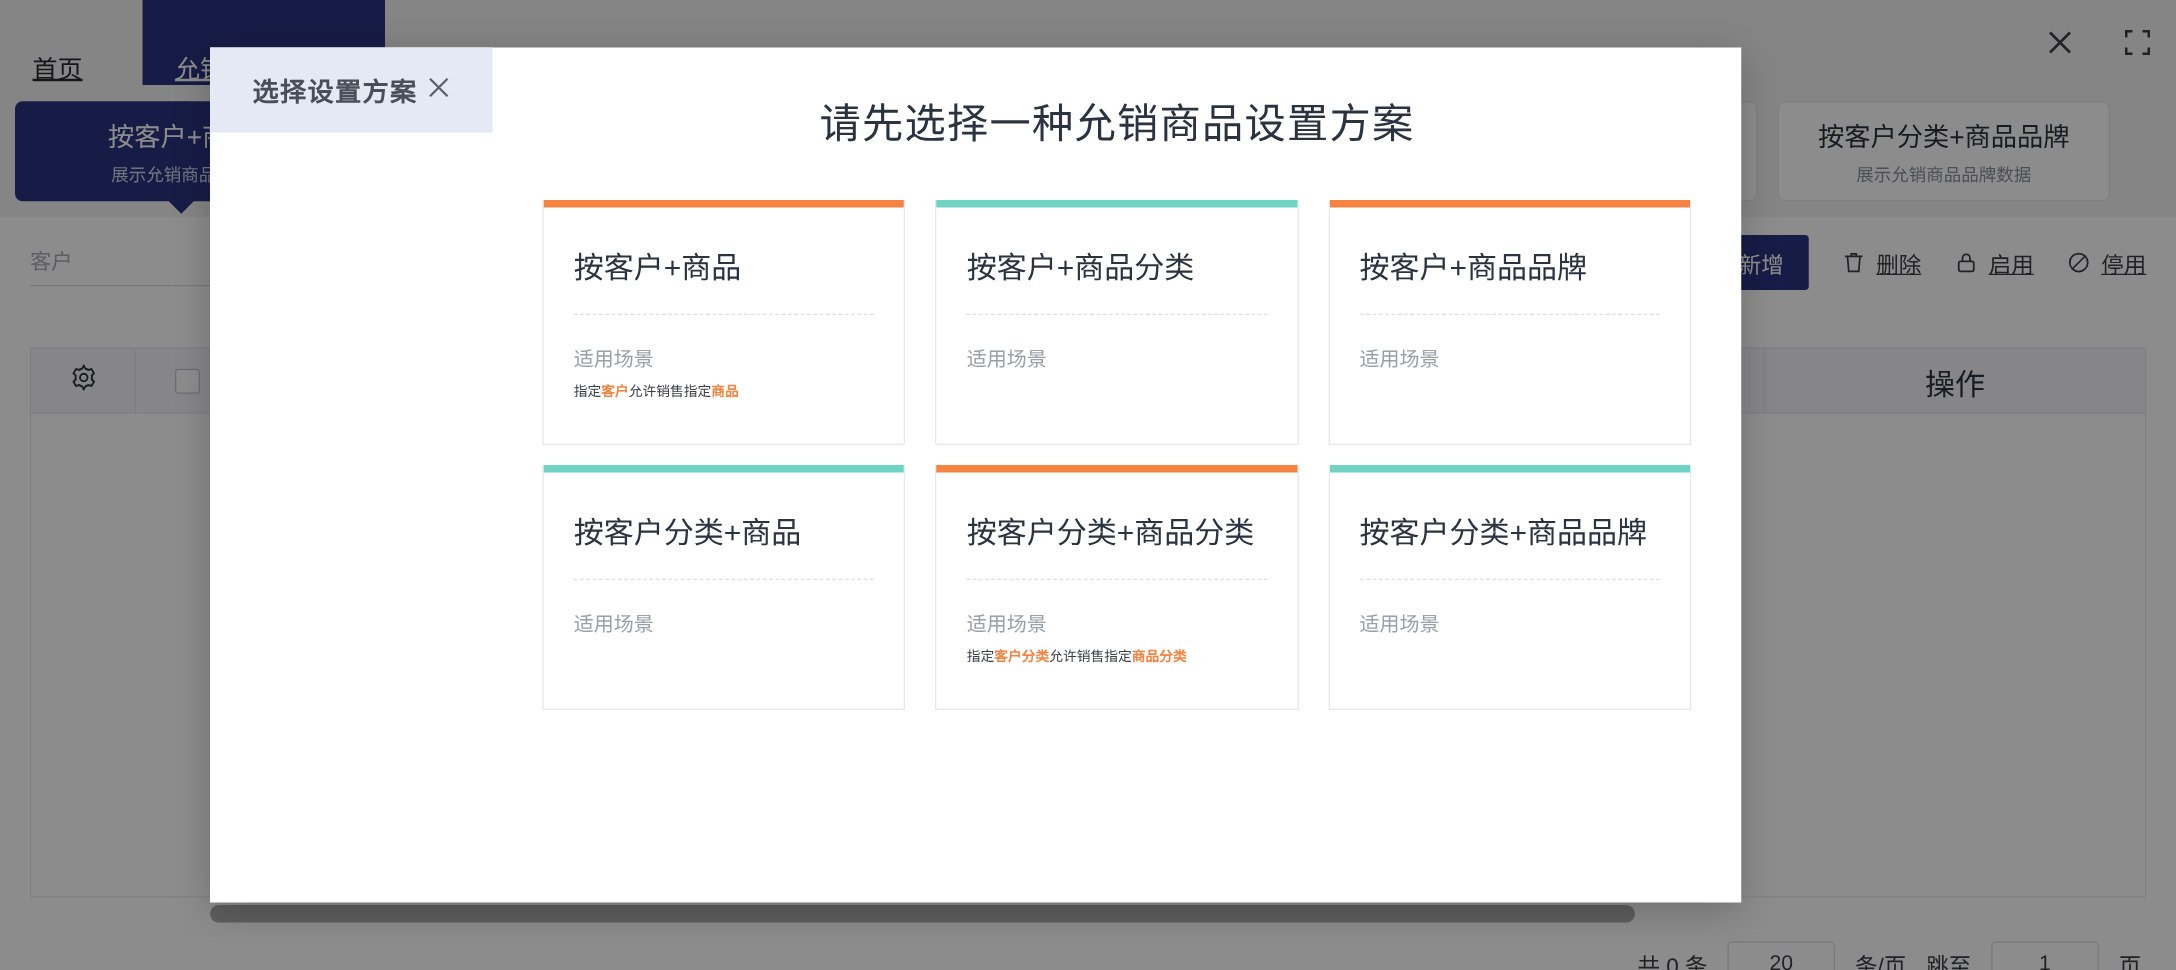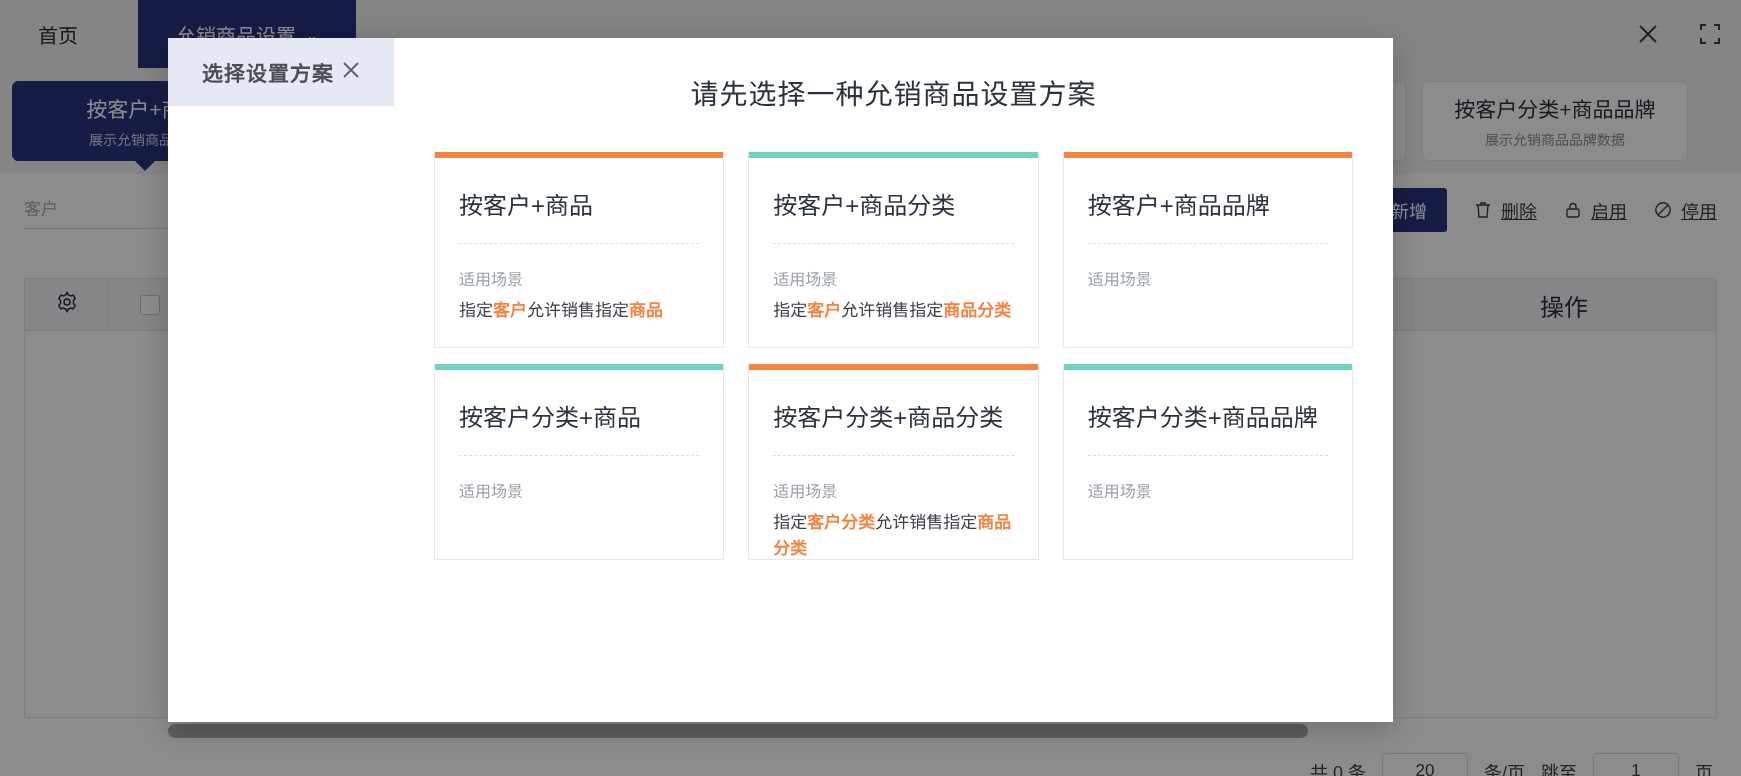--- a/index.html
+++ b/index.html
@@ -24,28 +24,29 @@
     position: absolute;
     left: 0; top: 0;
     width: 1741px;
     height: 68px;
     background: #f2f3f5;
     display: flex;
     align-items: stretch;
   }
   .nav-tab {
     display: flex;
-    align-items: center;
+    align-items: flex-end;
     justify-content: center;
-    padding: 0 38px;
+    padding: 0 26px;
     font-size: 20px;
     color: #3b3f46;
     height: 68px;
     cursor: pointer;
     white-space: nowrap;
+    text-decoration: underline;
   }
   .nav-tab.home { color: #25282e; }
   .nav-tab.active {
     background: #2b3480;
     color: #ffffff;
     margin-left: 22px;
   }
   .nav-tab .chev {
     margin-left: 10px;
     font-size: 14px;
@@ -298,21 +299,21 @@
     justify-content: center;
     cursor: pointer;
   }
   .modal-body {
     flex: 1 1 auto;
     padding: 34px 40px 0 40px;
     overflow: hidden;
   }
   .modal-heading {
     text-align: center;
-    font-size: 28px;
+    font-size: 33px;
     color: #2b3340;
     margin-bottom: 40px;
     letter-spacing: 1px;
   }
   .card-grid {
     display: grid;
     grid-template-columns: repeat(3, 1fr);
     gap: 16px 24px;
   }
 
@@ -342,21 +343,21 @@
     border: none;
     border-top: 1px dashed #dcdfe4;
     margin: 0 0 22px 0;
   }
   .plan-scene-label {
     font-size: 16px;
     color: #9aa0a8;
     margin-bottom: 8px;
   }
   .plan-desc {
-    font-size: 17px;
+    font-size: 11px;
     color: #3b3f46;
     line-height: 1.5;
   }
   .plan-desc b {
     color: #f58442;
     font-weight: bold;
   }
 </style>
 </head>
 <body>
@@ -517,23 +518,20 @@
         <div class="plan-desc">
           <span>指定</span><b>客户</b><span>允许销售指定</span><b>商品</b>
         </div>
       </div>
 
       <div class="plan-card">
         <div class="plan-accent" style="background:#6fd3c4"></div>
         <div class="plan-name">按客户+商品分类</div>
         <hr class="plan-divider">
         <div class="plan-scene-label">适用场景</div>
-        <div class="plan-desc">
-          <span>指定</span><b>客户</b><span>允许销售指定</span><b>商品分类</b>
-        </div>
       </div>
 
       <div class="plan-card">
         <div class="plan-accent" style="background:#f58442"></div>
         <div class="plan-name">按客户+商品品牌</div>
         <hr class="plan-divider">
         <div class="plan-scene-label">适用场景</div>
       </div>
 
       <div class="plan-card">

